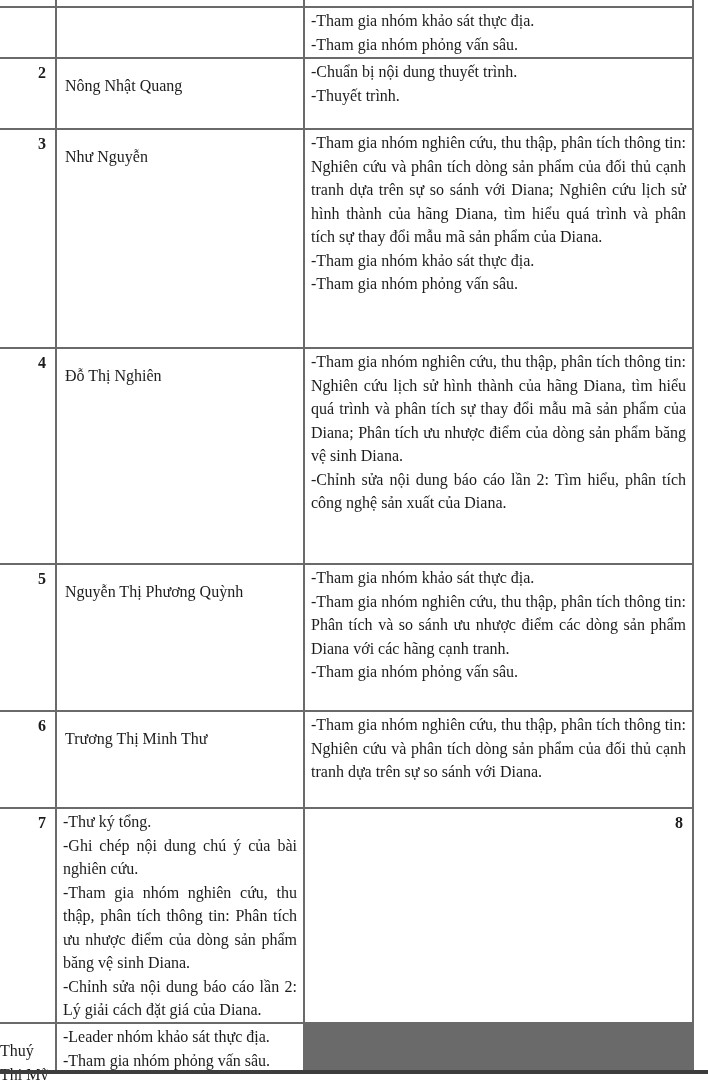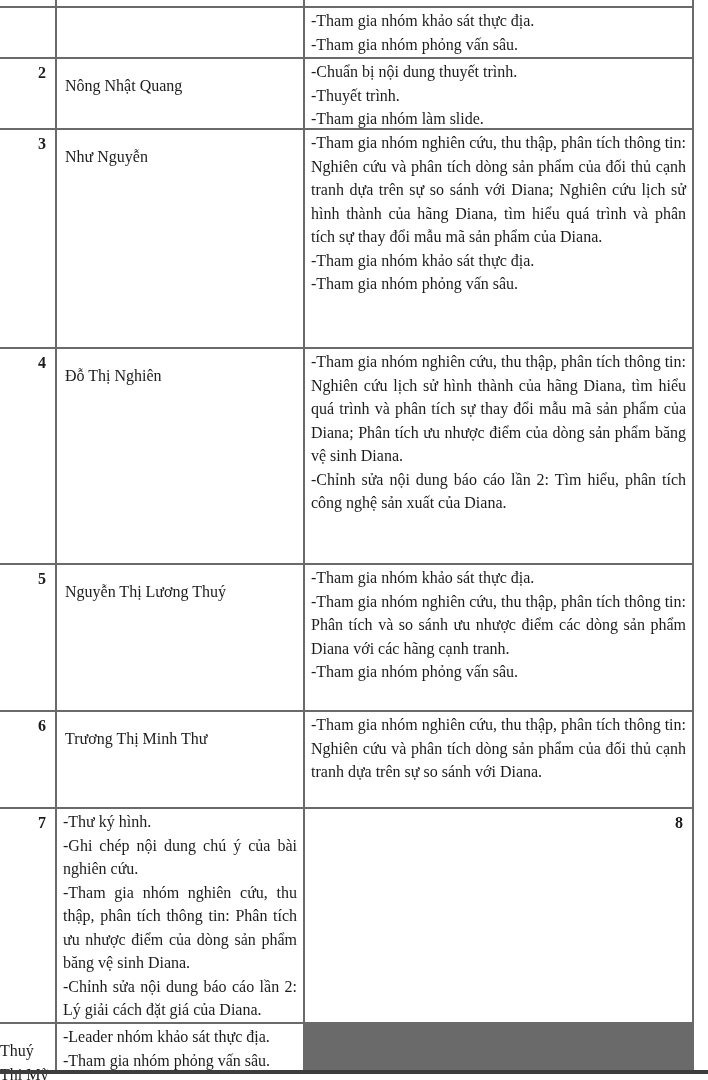--- a/index.html
+++ b/index.html
@@ -63,55 +63,54 @@
   <div class="cell tasks">
     <p>-Tham gia nhóm khảo sát thực địa.</p>
     <p>-Tham gia nhóm phỏng vấn sâu.</p>
   </div>
 
   <div class="cell no">2</div>
   <div class="cell name">Nông Nhật Quang</div>
   <div class="cell tasks">
     <p>-Chuẩn bị nội dung thuyết trình.</p>
     <p>-Thuyết trình.</p>
-    <p>-Tham gia nhóm làm slide.</p>
   </div>
 
   <div class="cell no">3</div>
   <div class="cell name">Như Nguyễn</div>
   <div class="cell tasks">
     <p>-Tham gia nhóm nghiên cứu, thu thập, phân tích thông tin: Nghiên cứu và phân tích dòng sản phẩm của đối thủ cạnh tranh dựa trên sự so sánh với Diana; Nghiên cứu lịch sử hình thành của hãng Diana, tìm hiểu quá trình và phân tích sự thay đổi mẫu mã sản phẩm của Diana.</p>
     <p>-Tham gia nhóm khảo sát thực địa.</p>
     <p>-Tham gia nhóm phỏng vấn sâu.</p>
   </div>
 
   <div class="cell no">4</div>
   <div class="cell name">Đỗ Thị Nghiên</div>
   <div class="cell tasks">
     <p>-Tham gia nhóm nghiên cứu, thu thập, phân tích thông tin: Nghiên cứu lịch sử hình thành của hãng Diana, tìm hiểu quá trình và phân tích sự thay đổi mẫu mã sản phẩm của Diana; Phân tích ưu nhược điểm của dòng sản phẩm băng vệ sinh Diana.</p>
     <p>-Chỉnh sửa nội dung báo cáo lần 2: Tìm hiểu, phân tích công nghệ sản xuất của Diana.</p>
   </div>
 
   <div class="cell no">5</div>
-  <div class="cell name">Nguyễn Thị Lương Thuý</div>
+  <div class="cell name">Nguyễn Thị Phương Quỳnh</div>
   <div class="cell tasks">
     <p>-Tham gia nhóm khảo sát thực địa.</p>
     <p>-Tham gia nhóm nghiên cứu, thu thập, phân tích thông tin: Phân tích và so sánh ưu nhược điểm các dòng sản phẩm Diana với các hãng cạnh tranh.</p>
     <p>-Tham gia nhóm phỏng vấn sâu.</p>
   </div>
 
   <div class="cell no">6</div>
   <div class="cell name">Trương Thị Minh Thư</div>
   <div class="cell tasks">
     <p>-Tham gia nhóm nghiên cứu, thu thập, phân tích thông tin: Nghiên cứu và phân tích dòng sản phẩm của đối thủ cạnh tranh dựa trên sự so sánh với Diana.</p>
   </div>
 
   <div class="cell no">7</div>
   <div class="cell tasks">
-    <p>-Thư ký hình.</p>
+    <p>-Thư ký tổng.</p>
     <p>-Ghi chép nội dung chú ý của bài nghiên cứu.</p>
     <p>-Tham gia nhóm nghiên cứu, thu thập, phân tích thông tin: Phân tích ưu nhược điểm của dòng sản phẩm băng vệ sinh Diana.</p>
     <p>-Chỉnh sửa nội dung báo cáo lần 2: Lý giải cách đặt giá của Diana.</p>
     <p>-Tham gia tổng hợp báo cáo.</p>
   </div>
 
   <div class="cell no">8</div>
   <div class="cell name">Thuý Thị Mỹ Tâm</div>
   <div class="cell tasks">
     <p>-Leader nhóm khảo sát thực địa.</p>

